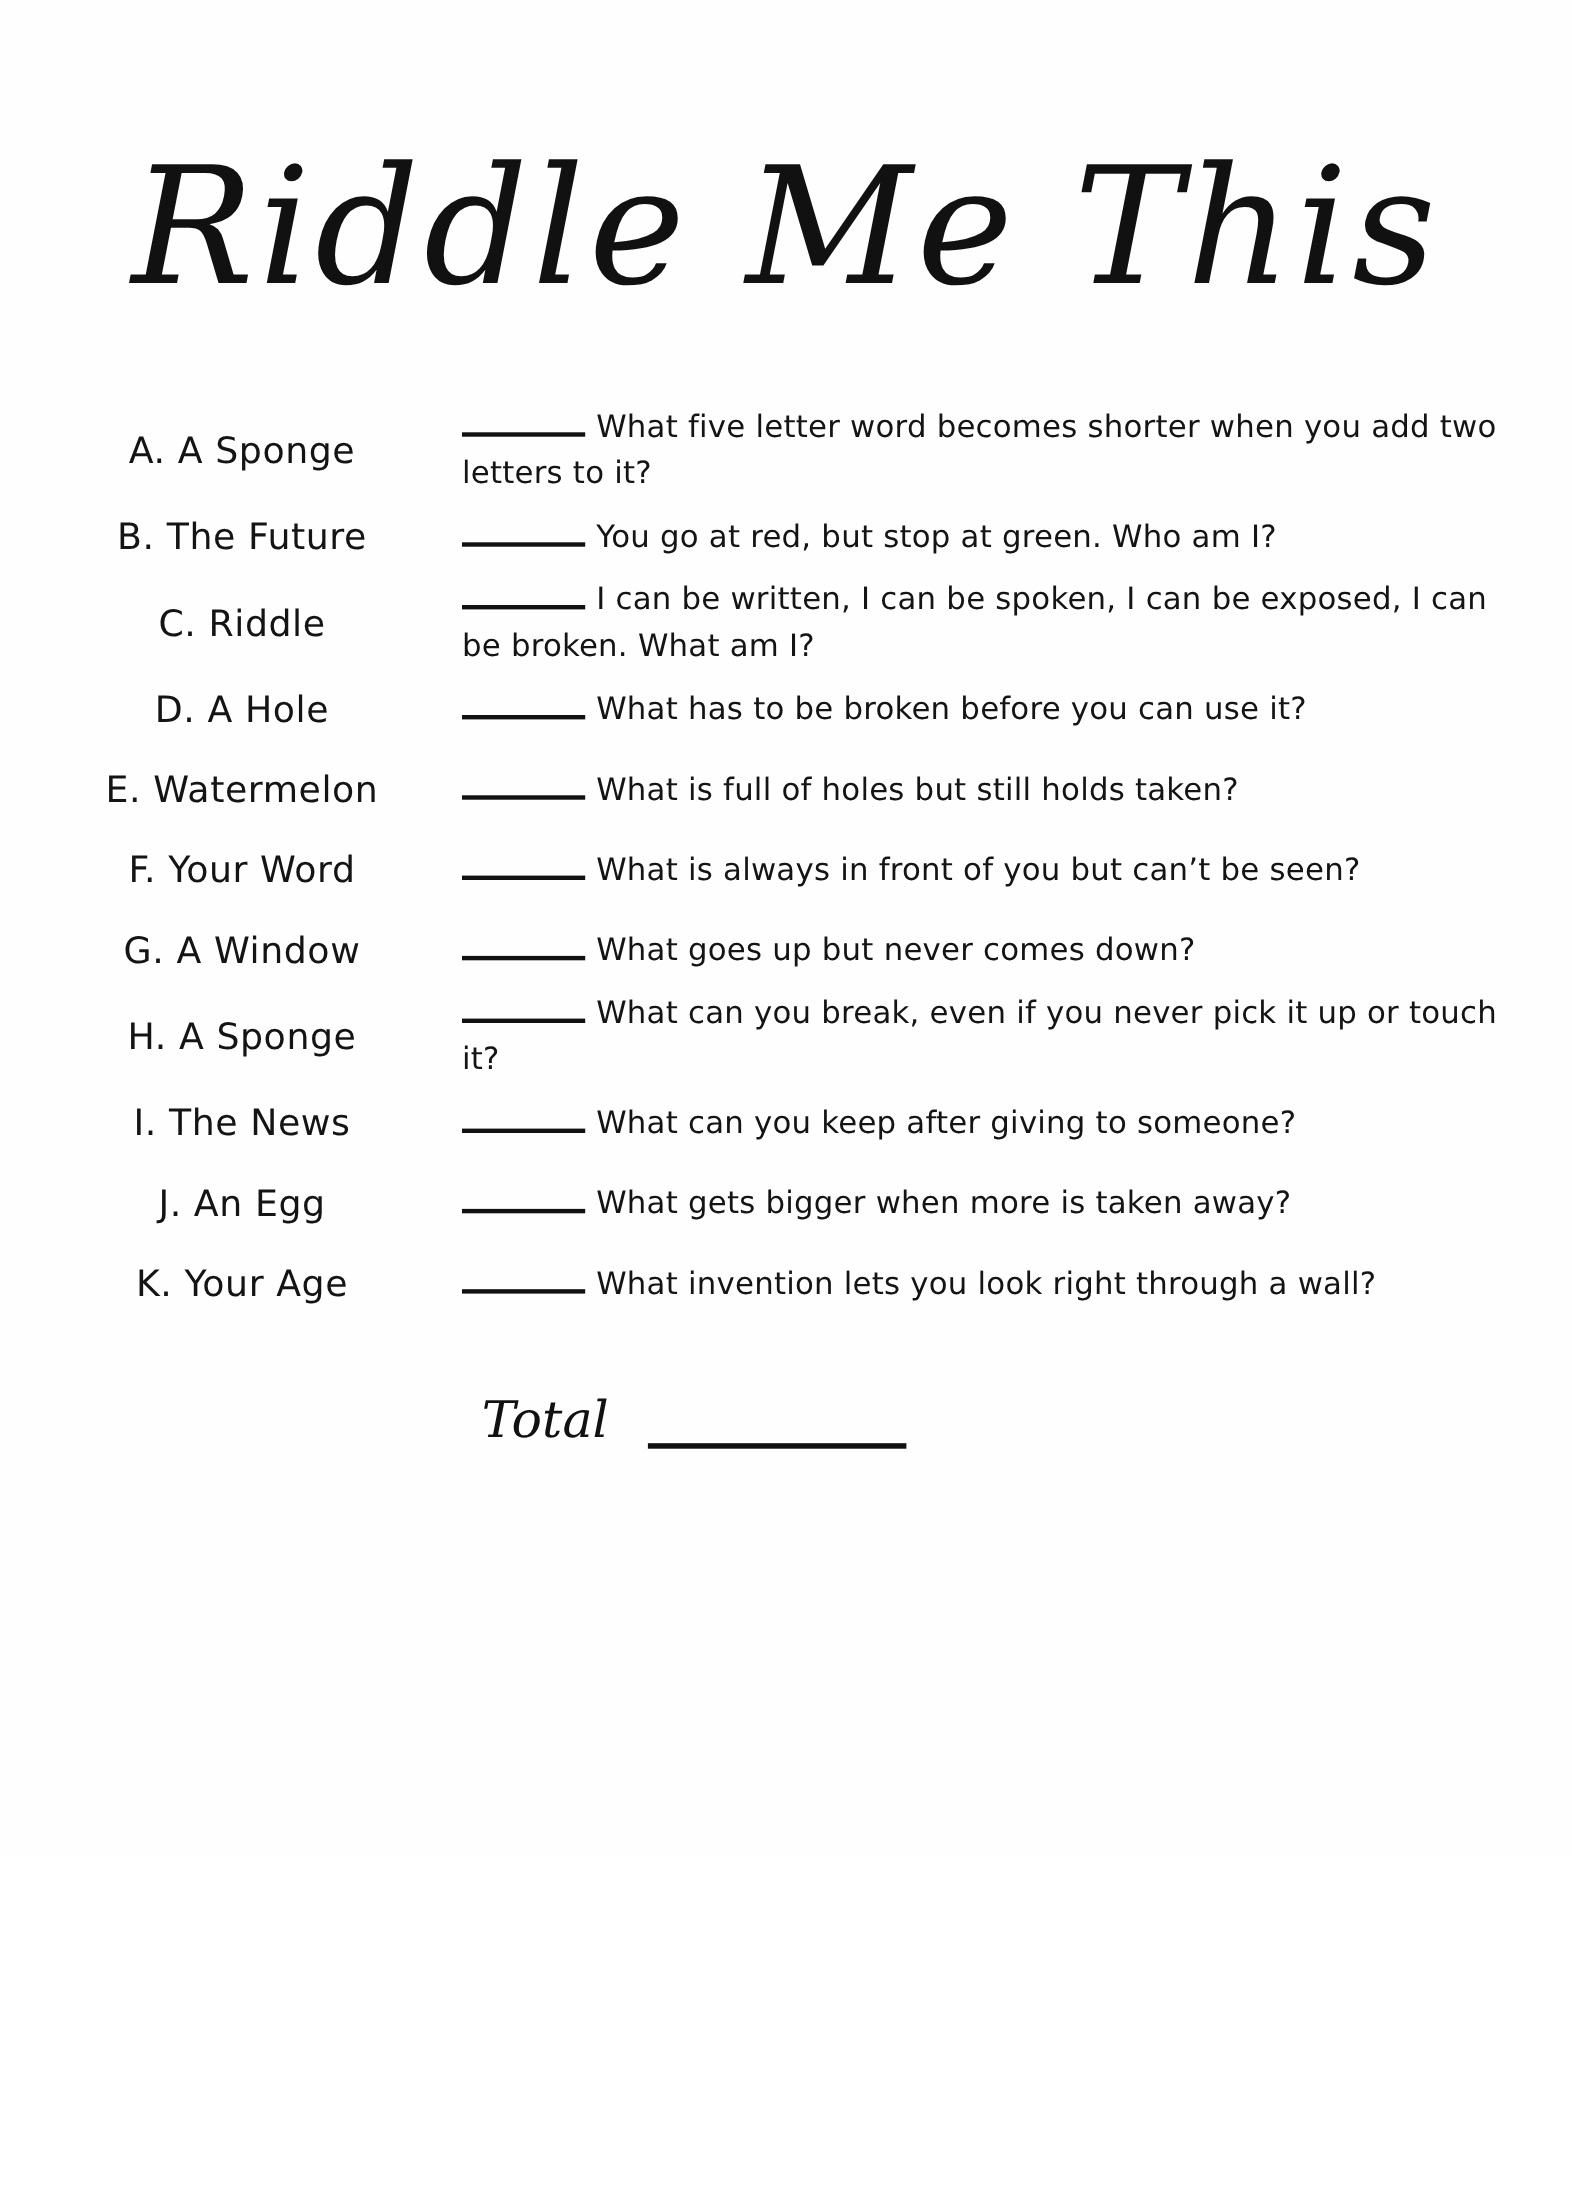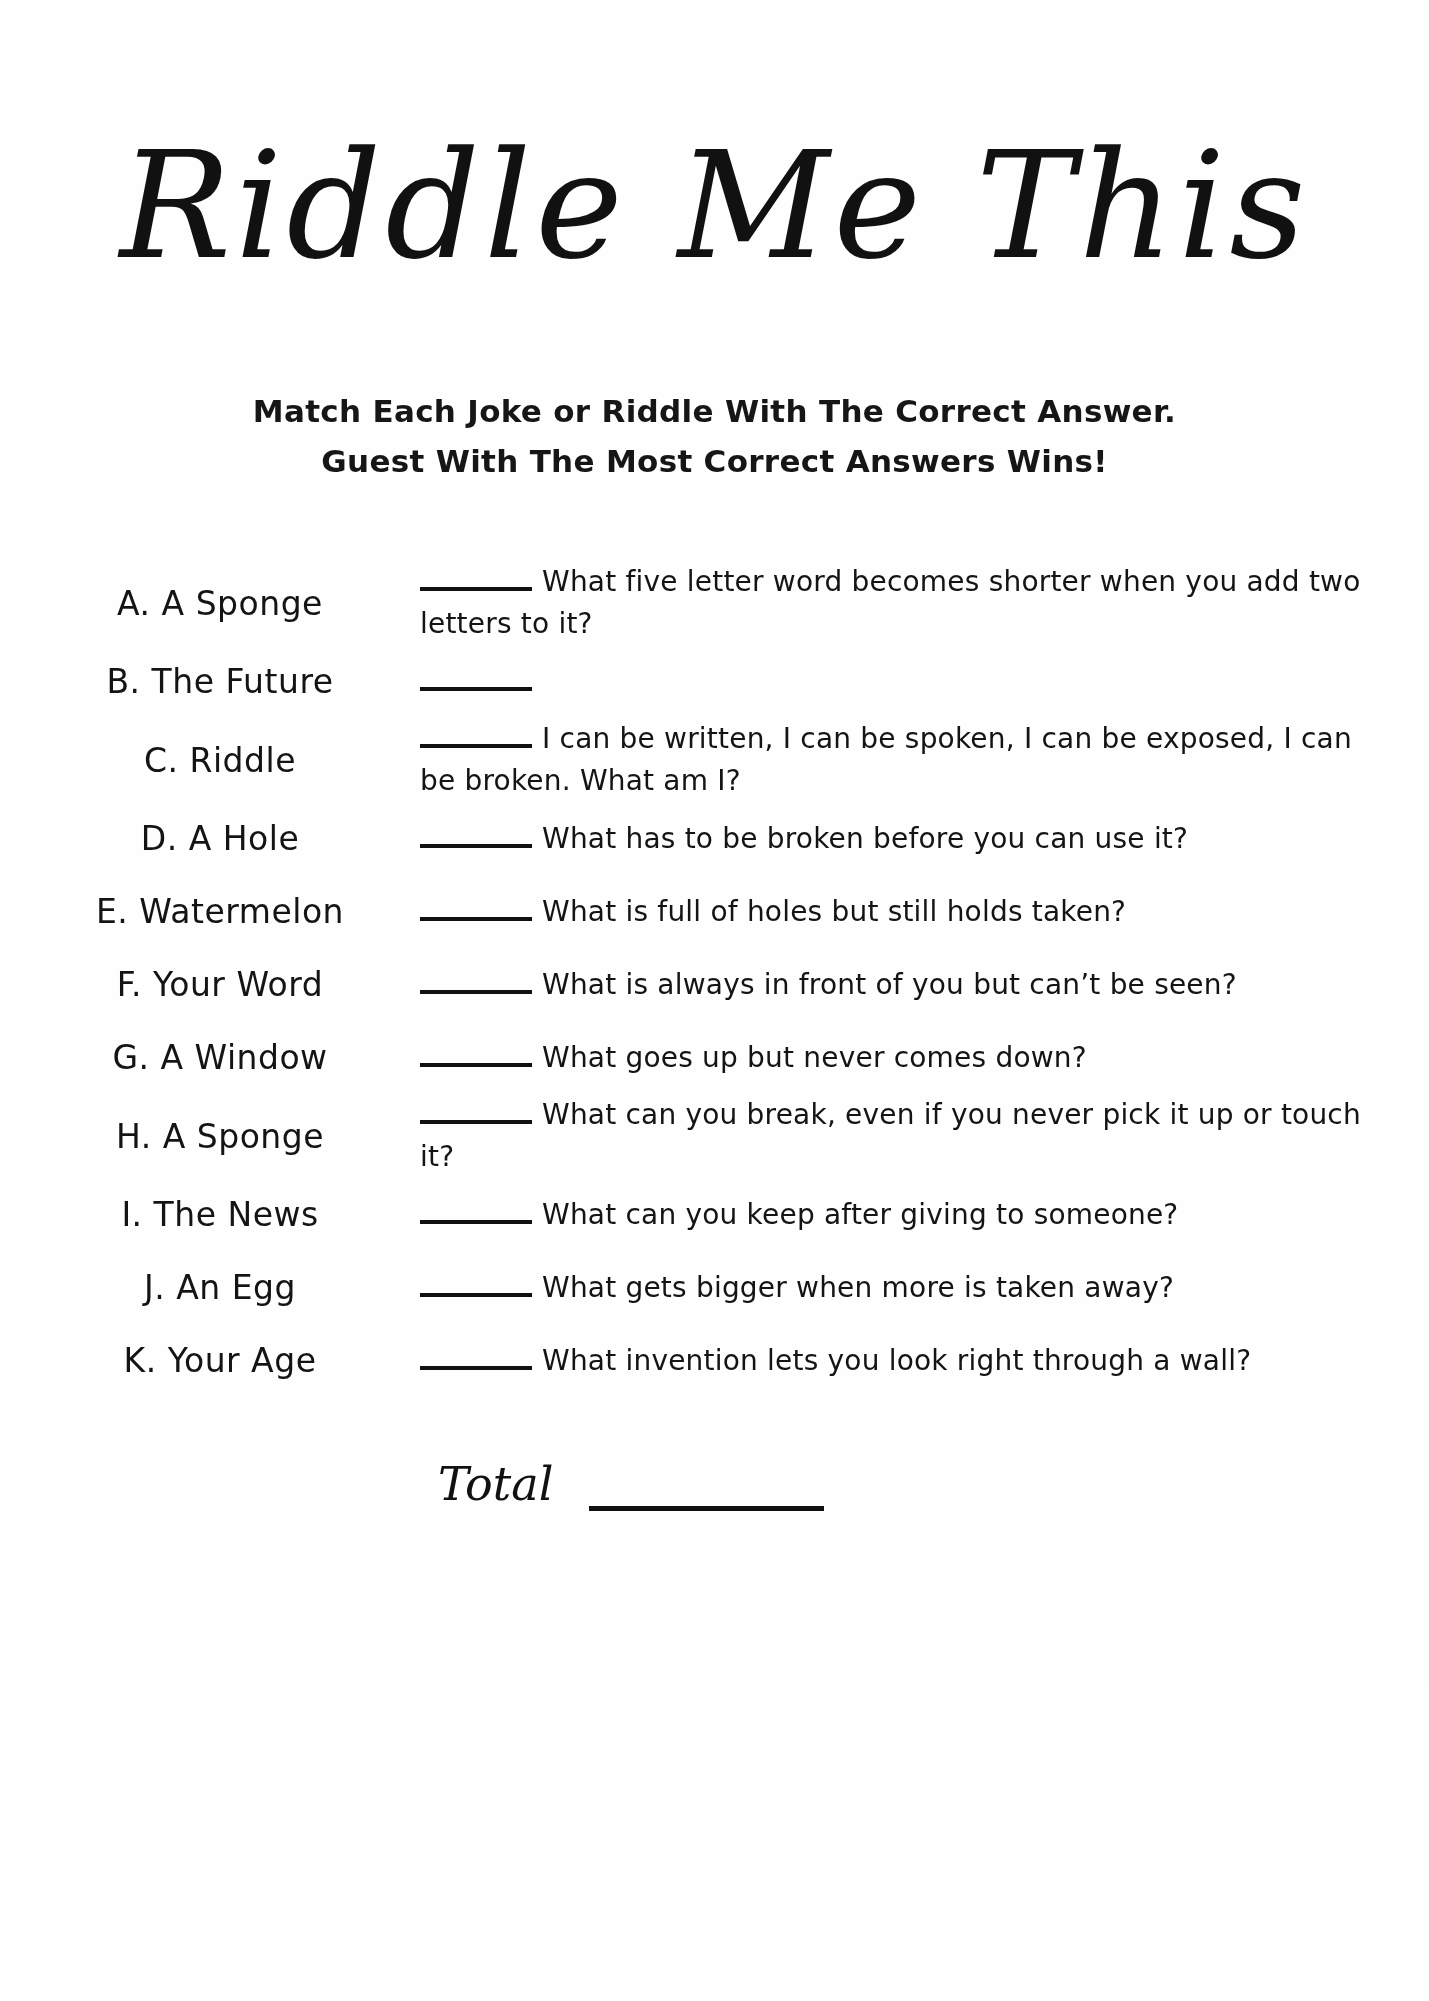--- a/index.html
+++ b/index.html
@@ -89,35 +89,31 @@
     cursor: text;
   }
 </style>
 </head>
 <body>
 
 <div class="page">
 
   <h1 class="title">Riddle Me This</h1>
 
-  <div class="instructions">
-    <div>Match Each Joke or Riddle With The Correct Answer.</div>
-    <div>Guest With The Most Correct Answers Wins!</div>
-  </div>
 
   <div class="match-area">
 
     <div class="match-row">
       <div class="answer-cell">A. A Sponge</div>
       <div class="riddle-cell"><span class="blank"></span><span>What five letter word becomes shorter when you add two letters to it?</span></div>
     </div>
 
     <div class="match-row">
       <div class="answer-cell">B. The Future</div>
-      <div class="riddle-cell"><span class="blank"></span></div>
+      <div class="riddle-cell"><span class="blank"></span><span>You go at red, but stop at green. Who am I?</span></div>
     </div>
 
     <div class="match-row">
       <div class="answer-cell">C. Riddle</div>
       <div class="riddle-cell"><span class="blank"></span><span>I can be written, I can be spoken, I can be exposed, I can be broken. What am I?</span></div>
     </div>
 
     <div class="match-row">
       <div class="answer-cell">D. A Hole</div>
       <div class="riddle-cell"><span class="blank"></span><span>What has to be broken before you can use it?</span></div>

